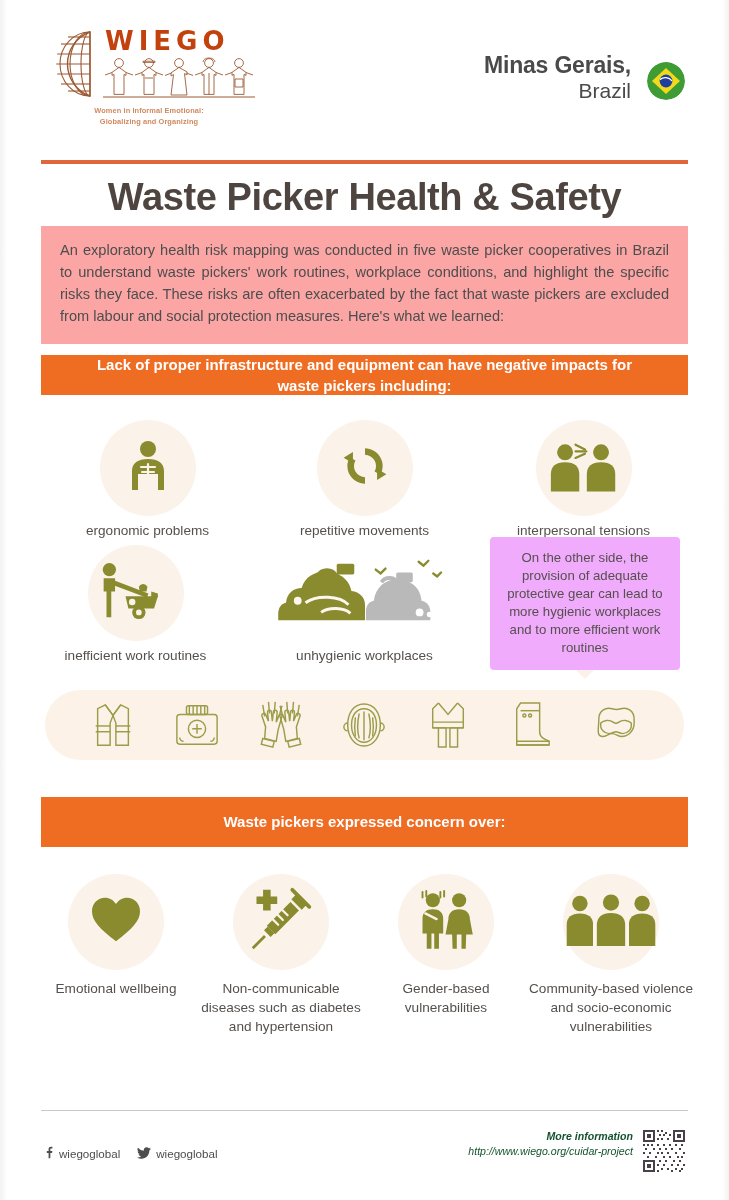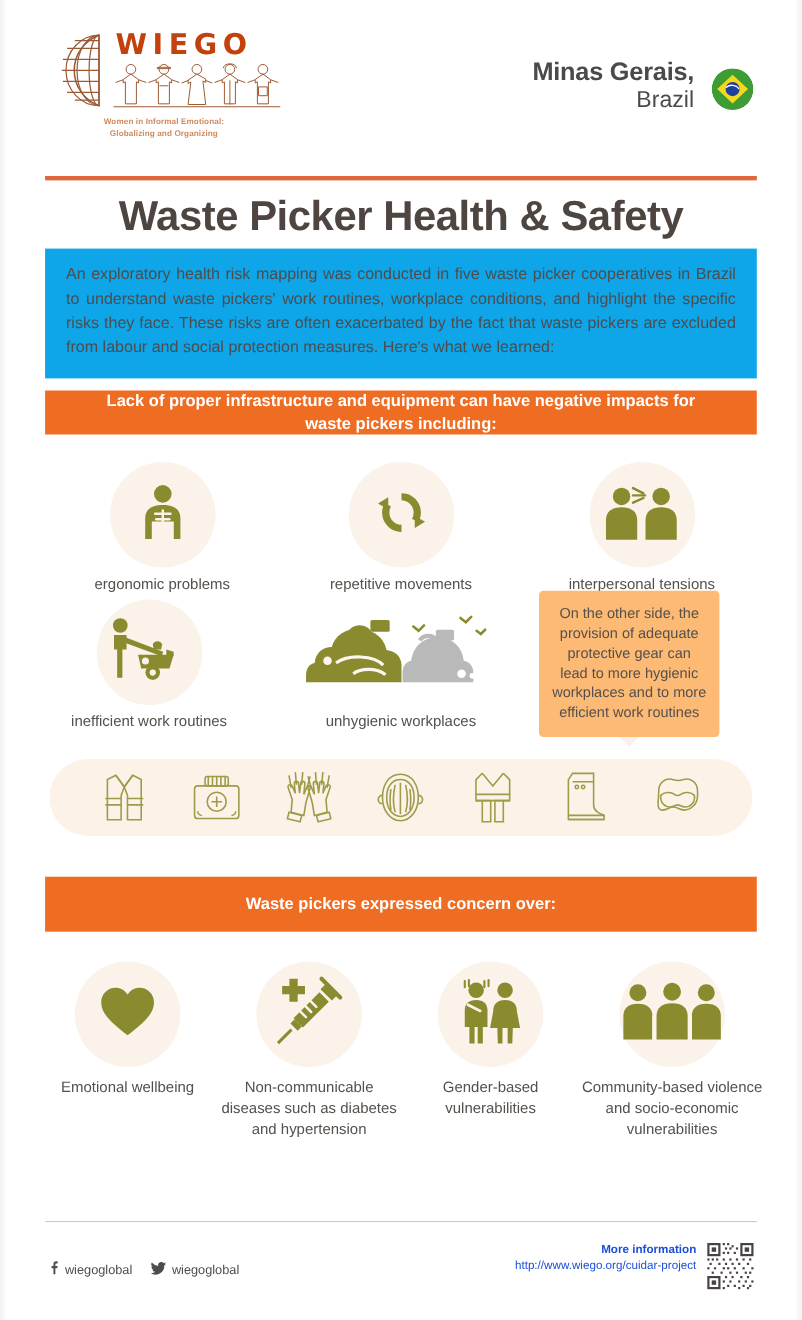--- a/index.html
+++ b/index.html
@@ -66,21 +66,21 @@
   
   .title {
     position: absolute; left: 0; top: 176px; width: 729px;
     text-align: center; font-size: 38px; font-weight: 700;
     color: #4f4540; letter-spacing: -.4px;
   }
 
   
   .intro {
     position: absolute; left: 41px; top: 226px; width: 647px;
-    background: #0ea5e9; padding: 14px 19px 16px 19px;
+    background: #fca5a5; padding: 14px 19px 16px 19px;
     color: #4d4d4d; font-size: 14.6px; line-height: 1.5;
     text-align: justify;
   }
 
   
   .banner {
     position: absolute; left: 41px; width: 647px;
     background: #ef6c23; color: #ffffff;
     font-size: 15px; font-weight: 700; text-align: center;
     display: flex; align-items: center; justify-content: center;
@@ -103,22 +103,22 @@
   }
 
   .r1c1 { left: 66px;  top: 420px; width: 163px; }
   .r1c2 { left: 283px; top: 420px; width: 163px; }
   .r1c3 { left: 502px; top: 420px; width: 163px; }
   .r2c1 { left: 54px;  top: 545px; width: 163px; }
   .r2c2 { left: 283px; top: 545px; width: 163px; }
 
   
   .callout {
-    position: absolute; left: 490px; top: 537px; width: 164px;
-    background: #fdba74; border-radius: 4px;
+    position: absolute; left: 490px; top: 537px; width: 190px;
+    background: #f0abfc; border-radius: 4px;
     padding: 12px 12px 13px 12px;
     text-align: center; color: #55504c;
     font-size: 13.2px; line-height: 1.36;
   }
   .callout:after {
     content: ""; position: absolute; bottom: -9px; left: 50%;
     margin-left: -9px; width: 0; height: 0;
     border-left: 9px solid transparent;
     border-right: 9px solid transparent;
     border-top: 9px solid #fcf1ea;
@@ -146,21 +146,22 @@
   
   .footer { position: absolute; left: 0; top: 1110px; width: 729px; }
   .social {
     position: absolute; left: 44px; top: 36px;
     display: flex; align-items: center; gap: 17px;
     color: #4d4d4d; font-size: 11.6px;
   }
   .social-item { display: flex; align-items: center; gap: 5px; }
   .more {
     position: absolute; right: 96px; top: 20px; text-align: right;
-    color: #1d4ed8;
+    color: #14532d;
+    font-style: italic;
   }
   .more .t1 { font-size: 10.6px; font-weight: 700; }
   .more .t2 { font-size: 10.6px; margin-top: 3px; }
   .qr { position: absolute; right: 42px; top: 18px; width: 46px; height: 46px; }
 </style>
 </head>
 <body>
 
 <div class="page">
   <div class="edge-l"></div>

